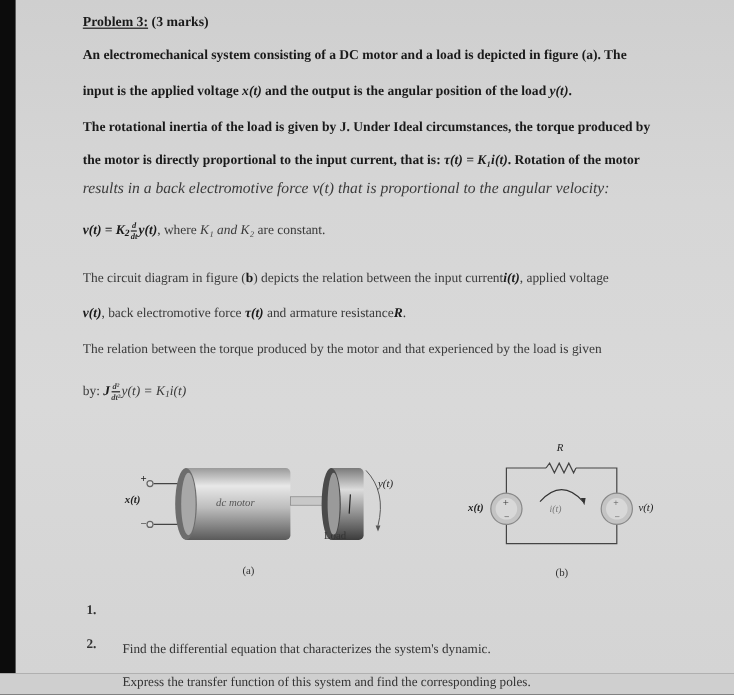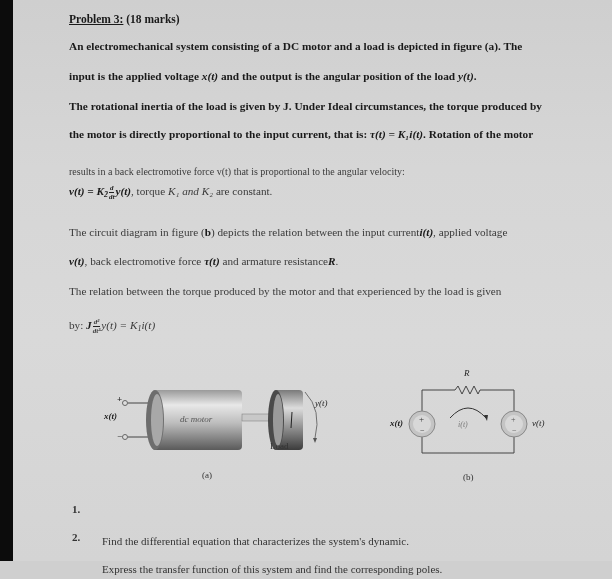--- a/index.html
+++ b/index.html
@@ -35,36 +35,36 @@
   .label-sm { position: absolute; font-size: 9px; font-style: italic; color: #222; white-space: nowrap; }
   .caption { position: absolute; font-size: 9px; color: #333; }
 </style>
 </head>
 <body>
 
 <div class="page"></div>
 <div class="bottom-strip"></div>
 
 <div class="line title" style="top:13px;">
-  <u>Problem 3:</u><span> (18 marks)</span>
+  <u>Problem 3:</u><span> (3 marks)</span>
 </div>
 
 <div class="line bold" style="top:40px; font-size:11.3px;">An electromechanical system consisting of a DC motor and a load is depicted in figure (a). The</div>
 <div class="line bold" style="top:70px; font-size:11.3px;">
   <span>input is the applied voltage </span><span class="m">x(t)</span><span> and the output is the angular position of the load </span><span class="m">y(t)</span><span>.</span>
 </div>
 
 <div class="line bold" style="top:100px; font-size:11.3px;">The rotational inertia of the load is given by J. Under Ideal circumstances, the torque produced by</div>
 <div class="line bold" style="top:128px; font-size:11.3px;">
   <span>the motor is directly proportional to the input current, that is: </span><span class="m">τ(t) = K₁i(t)</span><span>. Rotation of the motor</span>
 </div>
-<div class="line light" style="top:166px; font-size:10px;">results in a back electromotive force v(t) that is proportional to the angular velocity:</div>
+<div class="line light" style="top:149px; font-size:13px;font-style:italic;">results in a back electromotive force v(t) that is proportional to the angular velocity:</div>
 
 <div class="line" style="top:184px; font-size:11.2px;">
-  <span class="m">v(t) = K</span><span class="sub m">2</span><span class="frac"><span class="num">d</span><span>dt</span></span><span class="m">y(t)</span><span class="light">, torque </span><span class="mi light">K₁</span><span class="mi light"> and </span><span class="mi light">K₂</span><span class="light"> are constant.</span>
+  <span class="m">v(t) = K</span><span class="sub m">2</span><span class="frac"><span class="num">d</span><span>dt</span></span><span class="m">y(t)</span><span class="light">, where </span><span class="mi light">K₁</span><span class="mi light"> and </span><span class="mi light">K₂</span><span class="light"> are constant.</span>
 </div>
 
 <div class="line light" style="top:226px; font-size:11.2px;text-align:center;">
   <span>The circuit diagram in figure (</span><span class="bold" style="color:#1a1a1a">b</span><span>) depicts the relation between the input current</span><span class="m" style="color:#1a1a1a">i(t)</span><span>, applied voltage</span>
 </div>
 <div class="line light" style="top:255px; font-size:11.2px;">
   <span class="m" style="color:#1a1a1a">v(t)</span><span>, back electromotive force </span><span class="m" style="color:#1a1a1a">τ(t)</span><span> and armature resistance</span><span class="m" style="color:#1a1a1a">R</span><span>.</span>
 </div>
 
 <div class="line light" style="top:285px; font-size:11.2px;text-align:right;">The relation between the torque produced by the motor and that experienced by the load is given</div>

